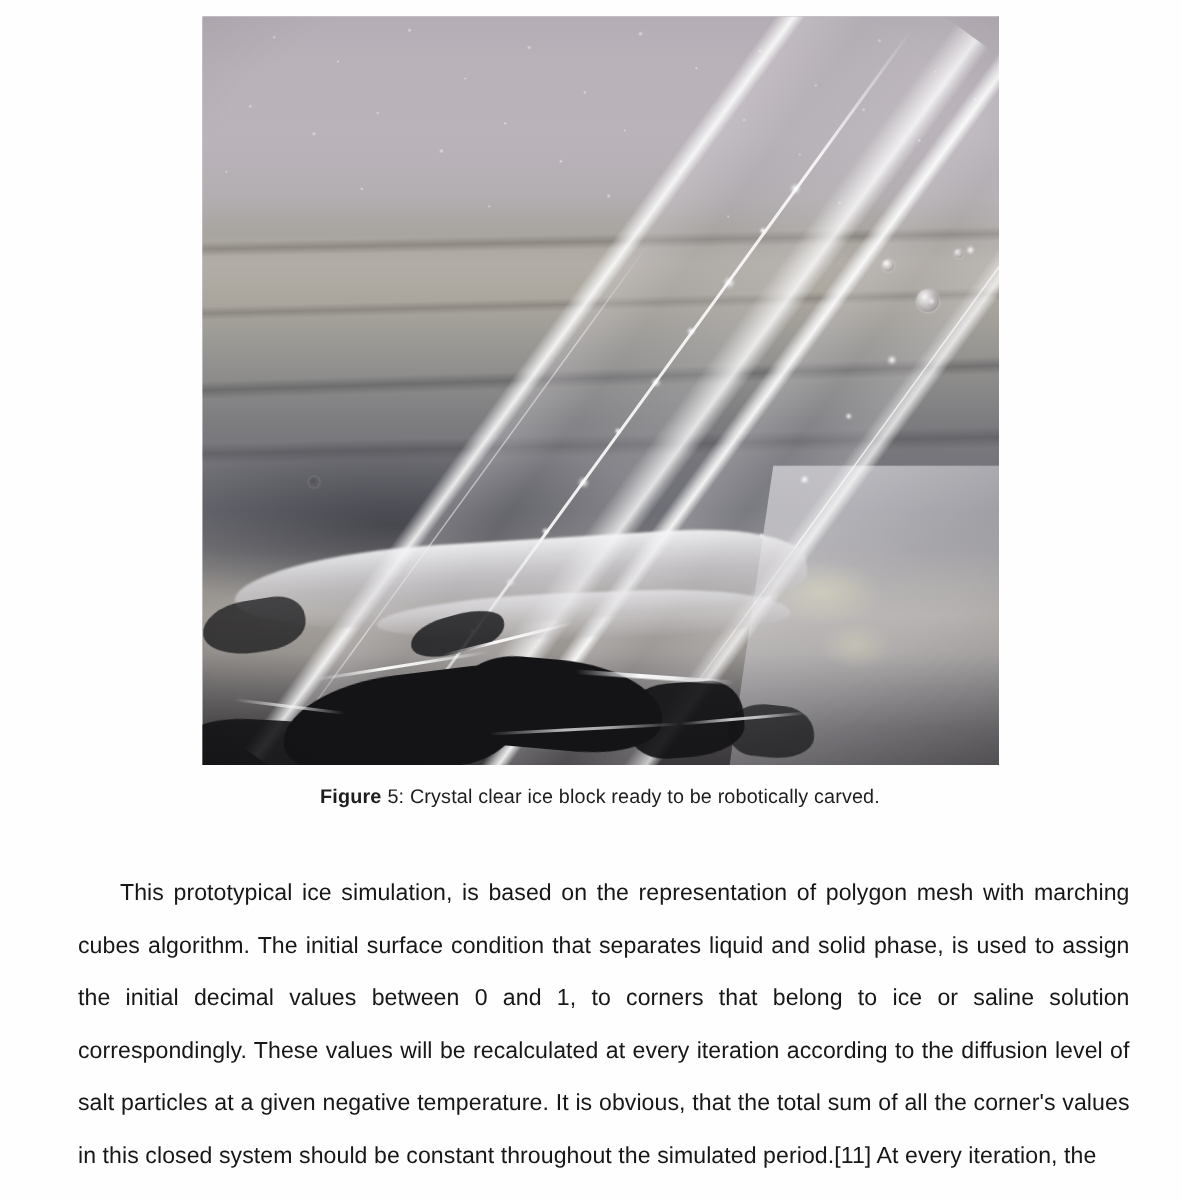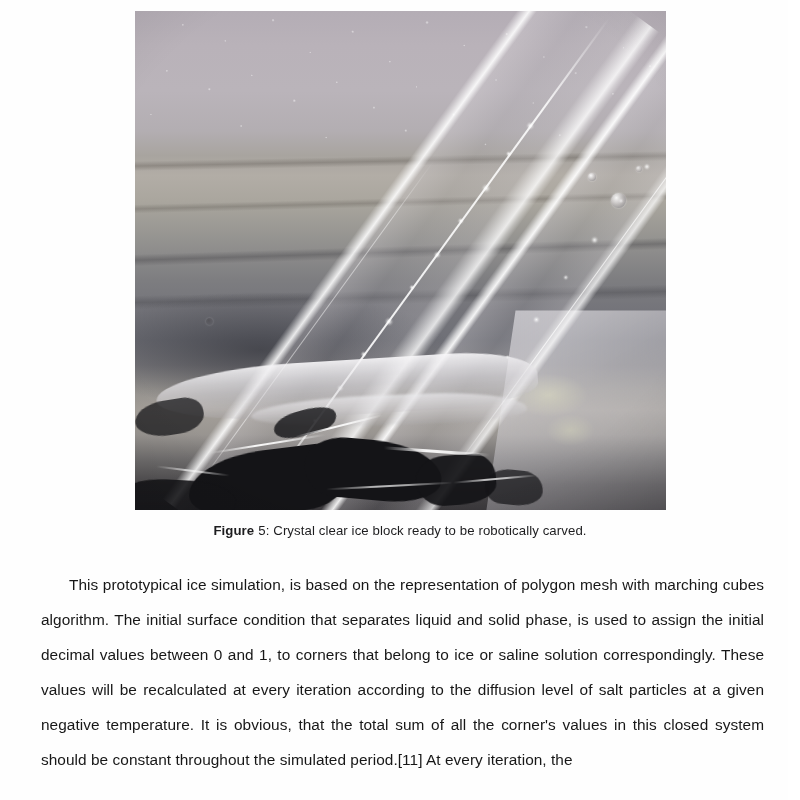--- a/index.html
+++ b/index.html
@@ -325,21 +325,21 @@
     top: 566px;
     width: 725px;
     font-size: 15.4px;
     line-height: 35px;
     text-align: justify;
     text-justify: inter-word;
     color: #171717;
     letter-spacing: .05px;
   }
   .body-text p {
-    margin: 1px;
+    margin: 12px;
     text-indent: 28px;
   }
 </style>
 </head>
 <body>
 
 <div class="page">
 
   <figure class="figure-block" style="margin:0;">
 

